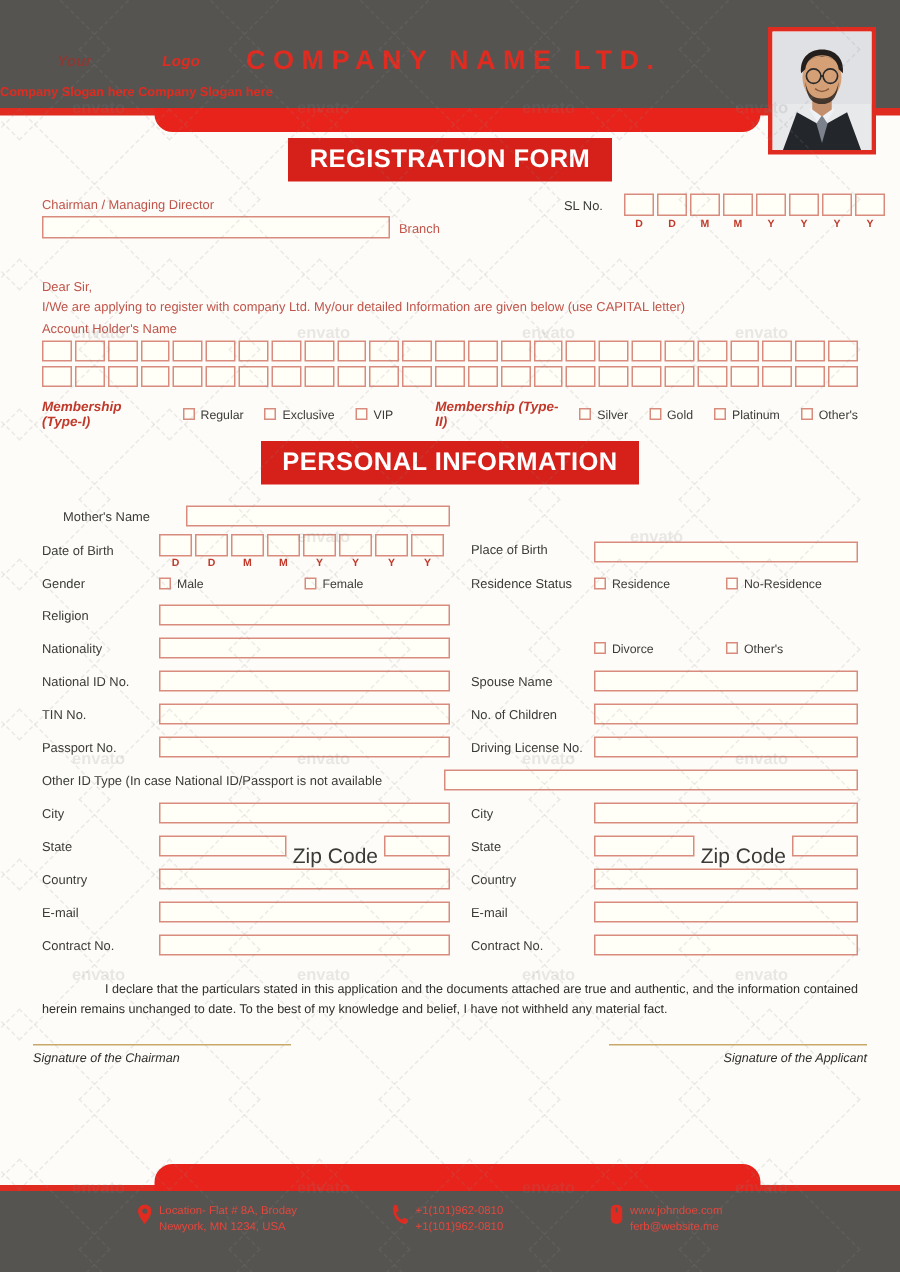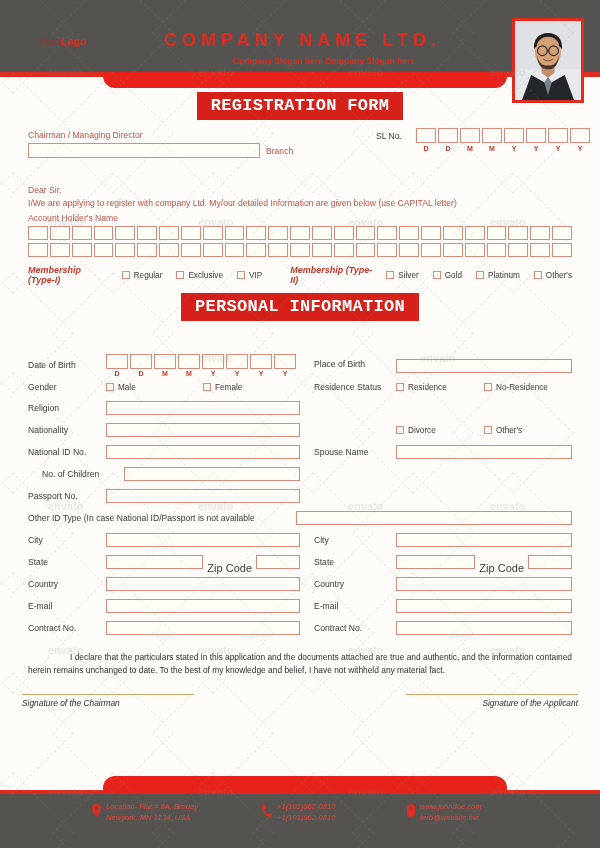--- a/index.html
+++ b/index.html
@@ -20,34 +20,34 @@
     position: relative;
     height: 72px;
     background: #565451;
   }
   .logo {
     position: absolute; left: 38px; top: 36px;
     font-size: 10px; font-weight: bold; font-style: italic;
     letter-spacing: .2px;
   }
   .logo .a { color: #8c3a33; }
-  .logo .b { color: #e02b20; }
+  .logo .b { color: #e02b20; margin-left: 47px; }
   .company-name {
     position: absolute; left: 0; right: 0; top: 30px;
     text-align: center;
     color: #e02b20;
     font-size: 18px; font-weight: bold;
     letter-spacing: 5px;
     padding-left: 5px;
   }
   .company-slogan {
     position: absolute; left: 0; right: 0; top: 56px;
-    text-align: center;
+    text-align: left;
     color: #e02b20;
-    font-size: 8.5px; font-weight: bold; margin-left: 48px;
+    font-size: 8.5px; font-weight: bold;
   }
   .red-band {
     position: absolute; left: 0; top: 72px;
     width: 600px; height: 5px;
     background: #e02b20;
   }
   .red-tab {
     position: absolute; left: 103px; top: 72px;
     width: 404px; height: 16px;
     background: #e8231b;
@@ -65,21 +65,21 @@
   .photo svg { display: block; width: 100%; height: 100%; }
   
   .title-bar {
     display: inline-block;
     background: #d6201a;
     color: #ffffff;
     font-size: 17px; font-weight: bold;
     padding: 4px 14px 5px 14px;
     letter-spacing: .3px;
   }
-  .title-wrap { text-align: center; margin-top: 20px; font-family: Liberation Mono, monospace; }
+  .title-wrap { text-align: center; margin-top: 20px; }
   .title-wrap.pi { margin-top: 8px; }
   
   .body { padding: 0 18px; position: relative; }
   .lbl {
     font-size: 8.6px; color: #3a3a38;
     white-space: nowrap;
   }
   .lbl-red { font-size: 8.6px; color: #c0544a; white-space: nowrap; }
   .fld {
     border: 1px solid #d98c7d;
@@ -146,21 +146,21 @@
   .two-chk { display: flex; flex: 1 1 auto; }
   .two-chk .chk-item { width: 50%; }
   .two-chk-l .chk-item { width: 50%; }
   .wide-row { display: flex; align-items: center; height: 22px; }
   .wide-row .lbl { flex: 0 0 268px; }
   .wide-row .fld { flex: 1 1 auto; }
   .addr-head { display: flex; height: 20px; align-items: center; }
   .addr-head div { width: 50%; font-size: 8.6px; color: #3a3a38; }
   .zip { display: flex; align-items: center; flex: 1 1 auto; }
   .zip .f1 { flex: 1 1 auto; }
-  .zip .zl { font-size: 11px; color: #3a3a38; padding: 0 4px; white-space: nowrap; margin-top: 12px; }
+  .zip .zl { font-size: 14px; color: #3a3a38; padding: 0 4px; white-space: nowrap; margin-top: 12px; }
   .zip .f2 { flex: 0 0 44px; }
   
   .decl {
     margin: 12px 28px 0 28px;
     font-size: 8.4px; color: #2e2e2c;
     line-height: 12.5px; text-align: justify;
   }
   .decl .ind { padding-left: 42px; }
   
   .sigs {
@@ -196,21 +196,21 @@
     position: absolute; left: 0; top: 12px;
     width: 600px;
     display: flex;
     padding-left: 92px;
   }
   .fcol { display: flex; align-items: flex-start; gap: 5px; }
   .fcol.c1 { width: 170px; }
   .fcol.c2 { width: 145px; }
   .fcol.c3 { width: 170px; }
   .ficon { color: #e02b20; flex: 0 0 auto; padding-top: 1px; }
-  .ftxt { color: #e5463c; font-size: 7.6px; line-height: 10.5px; font-style: italic; }
+  .ftxt { color: #e5463c; font-size: 7.6px; line-height: 10.5px; }
   
   .wm {
     position: absolute; inset: 0;
     pointer-events: none; z-index: 20;
   }
   .wmk {
     position: absolute;
     font-size: 11px; font-weight: bold;
     color: rgba(130,130,130,0.17);
     white-space: nowrap;
@@ -403,20 +403,24 @@
     </div>
   </div>
 
   <div class="title-wrap pi">
     <span class="title-bar">PERSONAL INFORMATION</span>
   </div>
 
   <div class="pi-body">
 
     <div class="prow">
+      <div class="pcol pcol-r" style="padding-left:14px">
+        <span class="lbl">Mother's Name</span>
+        <span class="fld"></span>
+      </div>
     </div>
 
     <div class="prow" style="height:24px">
       <div class="pcol">
         <span class="lbl">Date of Birth</span>
         <span>
           <span class="boxrow">
             <span class="dbox" style="width:22px;height:15px"></span>
             <span class="dbox" style="width:22px;height:15px"></span>
             <span class="dbox" style="width:22px;height:15px"></span>
@@ -505,29 +509,37 @@
         <span class="lbl">National ID No.</span>
         <span class="fld"></span>
       </div>
       <div class="pcol pcol-r" style="padding-left:14px">
         <span class="lbl">Spouse Name</span>
         <span class="fld"></span>
       </div>
     </div>
 
     <div class="prow">
+      <div class="pcol">
+        <span class="lbl">TIN No.</span>
+        <span class="fld"></span>
+      </div>
       <div class="pcol pcol-r" style="padding-left:14px">
         <span class="lbl">No. of Children</span>
         <span class="fld"></span>
       </div>
     </div>
 
     <div class="prow">
       <div class="pcol">
         <span class="lbl">Passport No.</span>
+        <span class="fld"></span>
+      </div>
+      <div class="pcol pcol-r" style="padding-left:14px">
+        <span class="lbl">Driving License No.</span>
         <span class="fld"></span>
       </div>
     </div>
 
     <div class="wide-row">
       <span class="lbl">Other ID Type (In case National ID/Passport is not available</span>
       <span class="fld"></span>
     </div>
 
 

